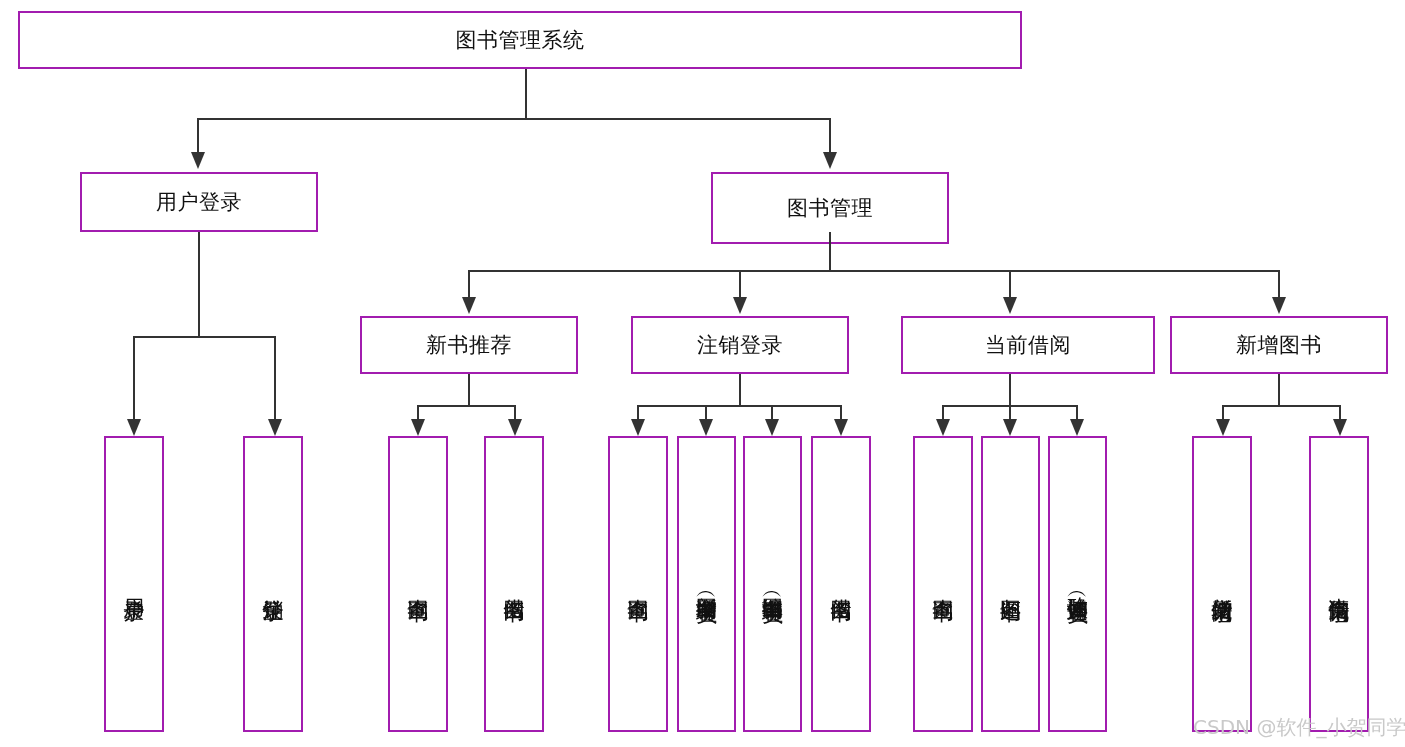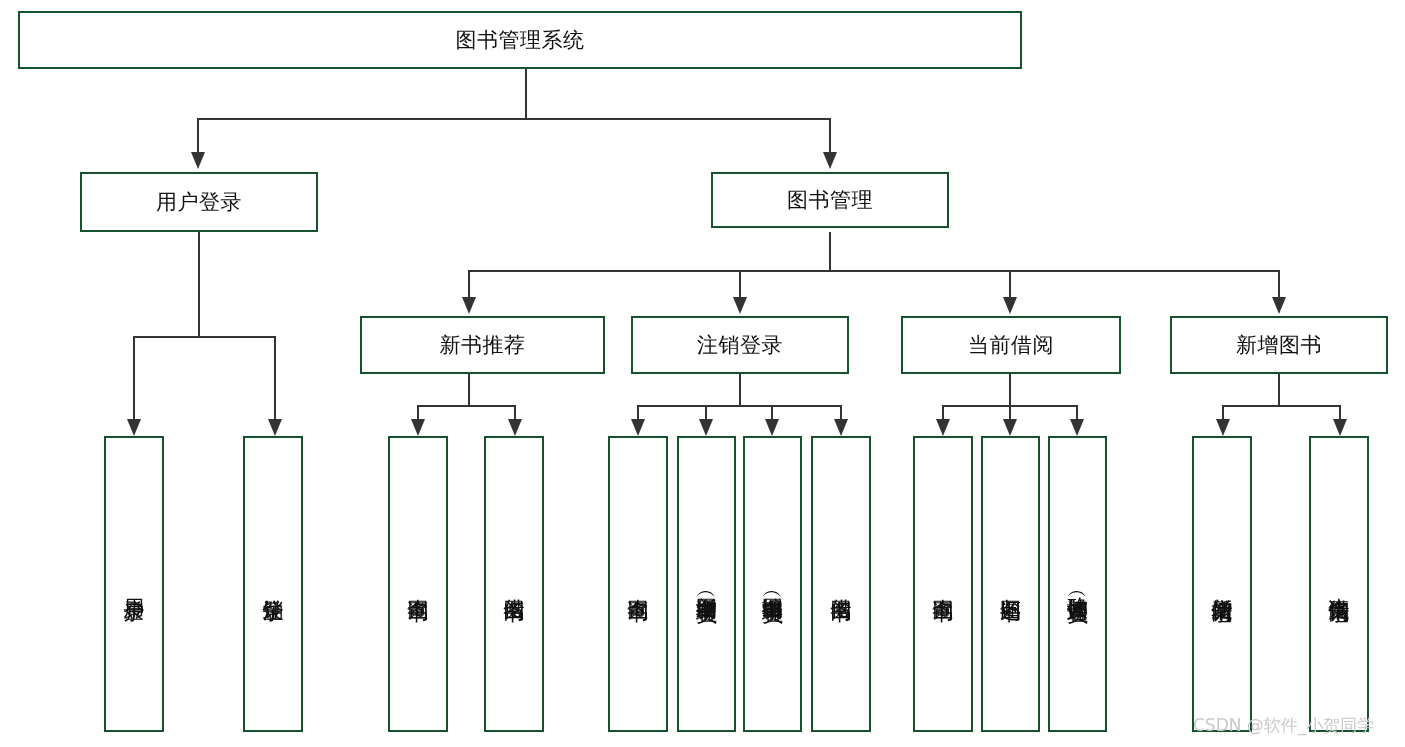--- a/index.html
+++ b/index.html
@@ -13,21 +13,21 @@
   #canvas {
     position: relative;
     width: 1405px;
     height: 747px;
     background: #ffffff;
     overflow: hidden;
   }
   .node {
     position: absolute;
     box-sizing: border-box;
-    border: 2px solid #14532d;
+    border: 2px solid #a21caf;
     background: #ffffff;
     display: flex;
     align-items: center;
     justify-content: center;
     color: #111111;
   }
   .node .label {
     display: block;
     text-align: center;
     line-height: 1.18;
@@ -61,21 +61,21 @@
     width: 0;
     height: 0;
     border-left: 7px solid transparent;
     border-right: 7px solid transparent;
     border-top: 17px solid #333333;
   }
   #watermark {
     position: absolute;
     left: 1193px;
     top: 714px;
-    font-size: 17px;
+    font-size: 20px;
     color: #c9c9c9;
     white-space: nowrap;
     font-family: "DejaVu Sans", "Liberation Sans", sans-serif;
   }
 </style>
 </head>
 <body>
 
 <div id="canvas">
 
@@ -89,21 +89,21 @@
 
   <div class="edge v" style="left:197px; top:118px; height:36px;"></div>
   <div class="arrow" style="left:191px; top:152px;"></div>
 
   <div class="edge v" style="left:829px; top:118px; height:36px;"></div>
   <div class="arrow" style="left:823px; top:152px;"></div>
 
   <div class="node horiz" style="left:80px; top:172px; width:238px; height:60px;">
     <span class="label">用户登录</span>
   </div>
-  <div class="node horiz" style="left:711px; top:172px; width:238px; height:56px;">
+  <div class="node horiz" style="left:711px; top:172px; width:238px; height:72px;">
     <span class="label">图书管理</span>
   </div>
 
   <div class="edge v" style="left:198px; top:232px; height:105px;"></div>
   <div class="edge h" style="left:133px; top:336px; width:143px;"></div>
   <div class="edge v" style="left:133px; top:336px; height:85px;"></div>
   <div class="arrow" style="left:127px; top:419px;"></div>
   <div class="edge v" style="left:274px; top:336px; height:85px;"></div>
   <div class="arrow" style="left:268px; top:419px;"></div>
 
@@ -111,27 +111,27 @@
   <div class="edge h" style="left:468px; top:270px; width:811px;"></div>
   <div class="edge v" style="left:468px; top:270px; height:29px;"></div>
   <div class="arrow" style="left:462px; top:297px;"></div>
   <div class="edge v" style="left:739px; top:270px; height:29px;"></div>
   <div class="arrow" style="left:733px; top:297px;"></div>
   <div class="edge v" style="left:1009px; top:270px; height:29px;"></div>
   <div class="arrow" style="left:1003px; top:297px;"></div>
   <div class="edge v" style="left:1278px; top:270px; height:29px;"></div>
   <div class="arrow" style="left:1272px; top:297px;"></div>
 
-  <div class="node horiz" style="left:360px; top:316px; width:245px; height:58px;">
+  <div class="node horiz" style="left:360px; top:316px; width:218px; height:58px;">
     <span class="label">新书推荐</span>
   </div>
   <div class="node horiz" style="left:631px; top:316px; width:218px; height:58px;">
     <span class="label">注销登录</span>
   </div>
-  <div class="node horiz" style="left:901px; top:316px; width:220px; height:58px;">
+  <div class="node horiz" style="left:901px; top:316px; width:254px; height:58px;">
     <span class="label">当前借阅</span>
   </div>
   <div class="node horiz" style="left:1170px; top:316px; width:218px; height:58px;">
     <span class="label">新增图书</span>
   </div>
 
   <div class="edge v" style="left:468px; top:374px; height:32px;"></div>
   <div class="edge h" style="left:417px; top:405px; width:99px;"></div>
   <div class="edge v" style="left:417px; top:405px; height:16px;"></div>
   <div class="arrow" style="left:411px; top:419px;"></div>

